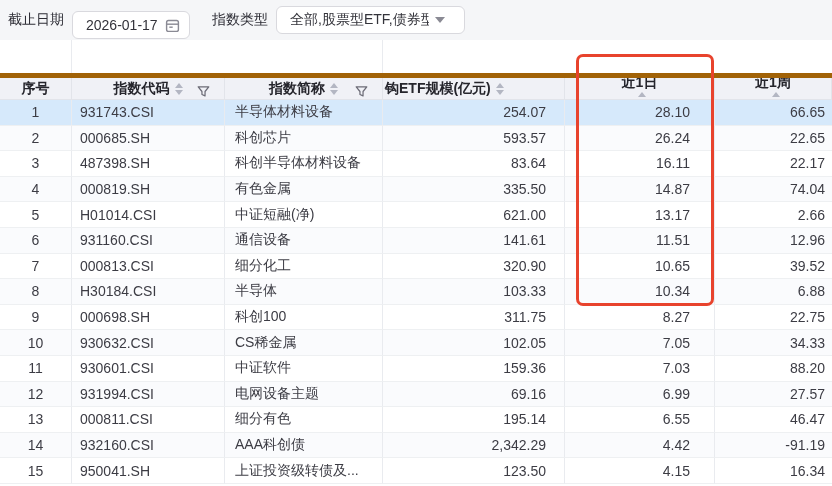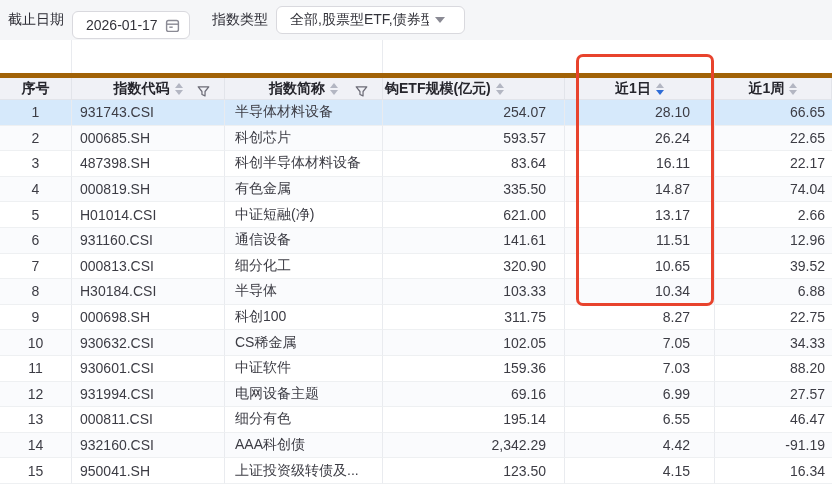--- a/index.html
+++ b/index.html
@@ -73,21 +73,21 @@
 
   .thead { height:27px; background:#f0f1f6; border-top:5px solid #a16207; }
   .thead .cell {
     border-right:1px solid #e2e4ea;
     border-bottom:1px solid #e2e4ea;
     font-weight:bold; color:#25252c;
     position:relative;
   }
   .thead .c2, .thead .c3 { justify-content:center; padding-left:0; }
   .thead .c4 { justify-content:flex-start; padding:0 0 0 2px; }
-  .thead .c5, .thead .c6 { justify-content:center; padding-right:0; }
+  .thead .c5, .thead .c6 { justify-content:center; padding-right:0;flex-direction:column; }
 
   .tbody .row { height:25.6px; cursor:default; }
   .tbody .row.striped .cell { background:#fafbfd; }
   .tbody .row.selected .cell { background:#d6e9fb; }
 
   .carets { display:inline-flex; flex-direction:column; gap:2px; margin-left:5px; cursor:pointer; }
   .caret-up {
     width:0; height:0;
     border-left:4px solid transparent; border-right:4px solid transparent;
     border-bottom:5px solid #b3b6c2;

